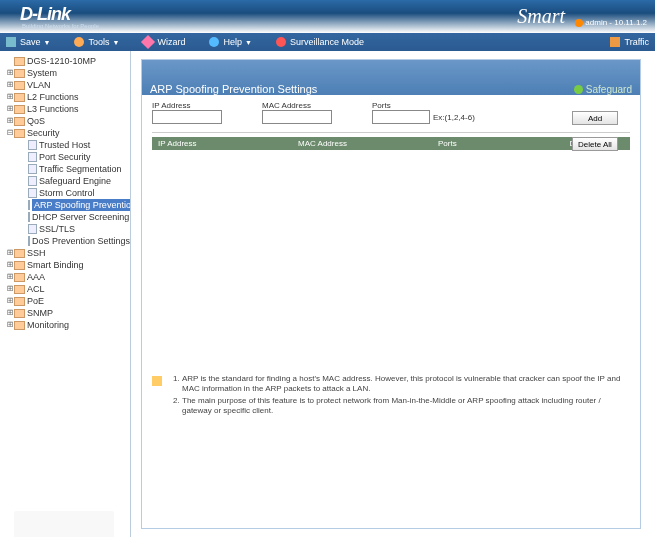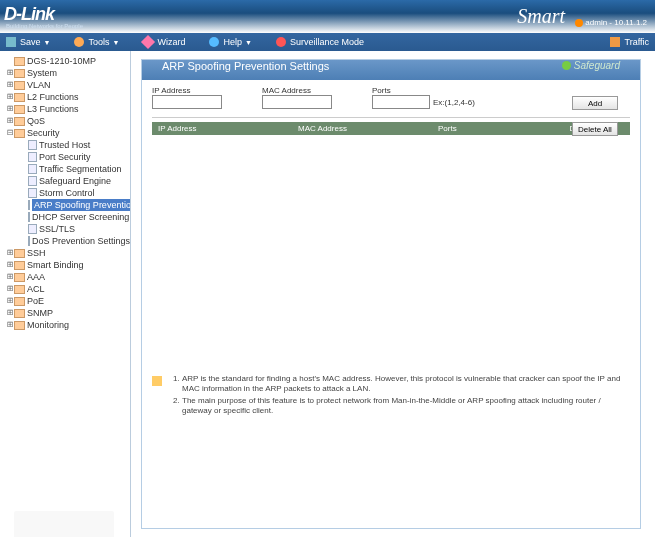--- a/index.html
+++ b/index.html
@@ -1,17 +1,17 @@
 <!DOCTYPE html>
 <html><head>
 <meta charset="utf-8">
 <style>
 *{box-sizing:border-box;margin:0;padding:0;font-family:Tahoma,Arial,sans-serif}
 body{width:655px;height:537px;overflow:hidden;background:#fff;font-size:9px}
-.header{height:33px;background:linear-gradient(#2b6aa8,#1a4d7e 40%,#fff 100%);display:flex;align-items:center;padding:0 4px;color:#fff;position:relative}
+.header{height:33px;background:linear-gradient(#2b6aa8,#1a4d7e 40%,#fff 100%);display:flex;align-items:center;padding:0 20px;color:#fff;position:relative}
 .logo{font-style:italic;font-weight:bold;font-size:18px;letter-spacing:-1px}
 .logo-sub{font-size:6px;color:#cde;margin-left:2px;margin-top:-2px}
 .smart{position:absolute;right:90px;top:5px;font-family:"Brush Script MT",cursive;font-size:20px;font-style:italic}
 .admin{position:absolute;right:8px;top:18px;font-size:8px;color:#fff}
 .admin-icon{display:inline-block;width:8px;height:8px;border-radius:50%;background:#f80;vertical-align:middle;margin-right:2px}
 .toolbar{height:18px;background:linear-gradient(#3366a0,#2a5a90);display:flex;align-items:center;padding:0 6px;color:#fff;font-size:9px}
 .tb-item{display:flex;align-items:center;margin-right:24px;cursor:pointer}
 .tb-icon{width:10px;height:10px;margin-right:4px;display:inline-block}
 .tb-save{background:#7bc}
 .tb-tools{background:#fa5;border-radius:50%}
@@ -28,22 +28,22 @@
 .tree .node{display:flex;align-items:center;cursor:pointer;padding:0 0 0 2px}
 .tree .exp{width:8px;font-size:8px;color:#666;text-align:center}
 .tree .fld{width:11px;height:9px;background:#fc9;border:1px solid #c96;margin-right:2px}
 .tree .doc{width:9px;height:10px;background:#eef;border:1px solid #9ab;margin-right:2px;margin-left:11px}
 .tree .lbl{color:#333}
 .tree .selected{background:#4a7dc8;color:#fff;padding:0 2px}
 .tree ul{list-style:none;margin-left:11px}
 .device-img{margin-top:180px;width:100px;height:60px;background:#eee;opacity:.4;border-radius:2px;margin-left:10px}
 .main{flex:1;padding:8px 8px 8px 10px;position:relative}
 .panel{border:1px solid #b5cde4;width:500px;height:470px;background:#fff;position:relative}
-.panel-hdr{height:20px;background:linear-gradient(#6a97c8,#4d7fb5);color:#fff;display:flex;align-items:flex-start;padding:0 20px;font-size:11px}
-.safeguard{margin-left:auto;display:flex;align-items:center;font-style:italic;color:#cfe8cf;font-size:10px}
+.panel-hdr{height:35px;background:linear-gradient(#6a97c8,#4d7fb5);color:#fff;display:flex;align-items:flex-end;padding:0 8px;font-size:11px}
+.safeguard{margin-left:auto;display:flex;align-items:center;color:#cfe8cf;font-size:10px}
 .sg-icon{width:9px;height:9px;background:#7c4;border-radius:50%;margin-right:3px}
 .panel-body{padding:6px 10px}
 .form-row{display:flex;gap:40px;margin-bottom:2px}
 .form-col .fl{font-size:8px;color:#333;display:block}
 .form-col input{width:70px;height:14px;border:1px solid #888;font-size:8px;padding:0 2px}
 .form-col.wide input{width:58px}
 .ex{font-size:8px;color:#333;margin-left:3px}
 .btn{width:46px;height:14px;background:linear-gradient(#fff,#e4e4e4);border:1px solid #999;font-size:8px;cursor:pointer;display:inline-flex;align-items:center;justify-content:center}
 .btn-row{position:absolute;right:12px}
 .sep{border-top:1px solid #ccc;margin:8px 0 4px}

